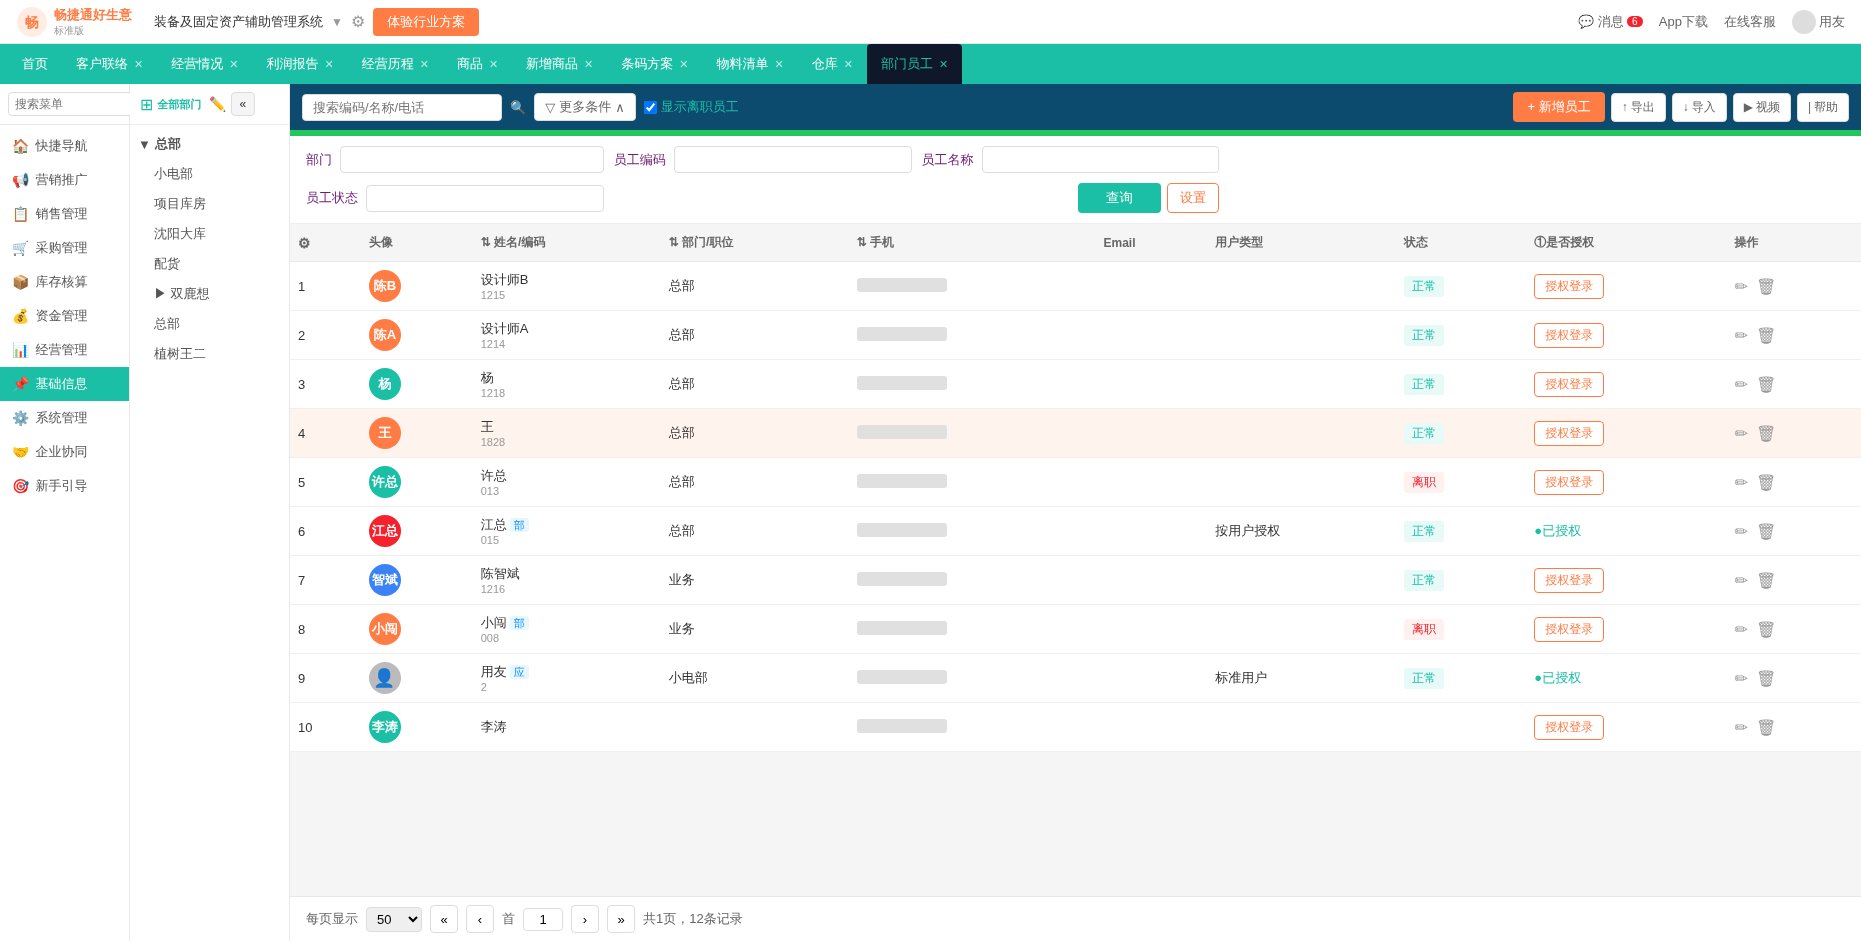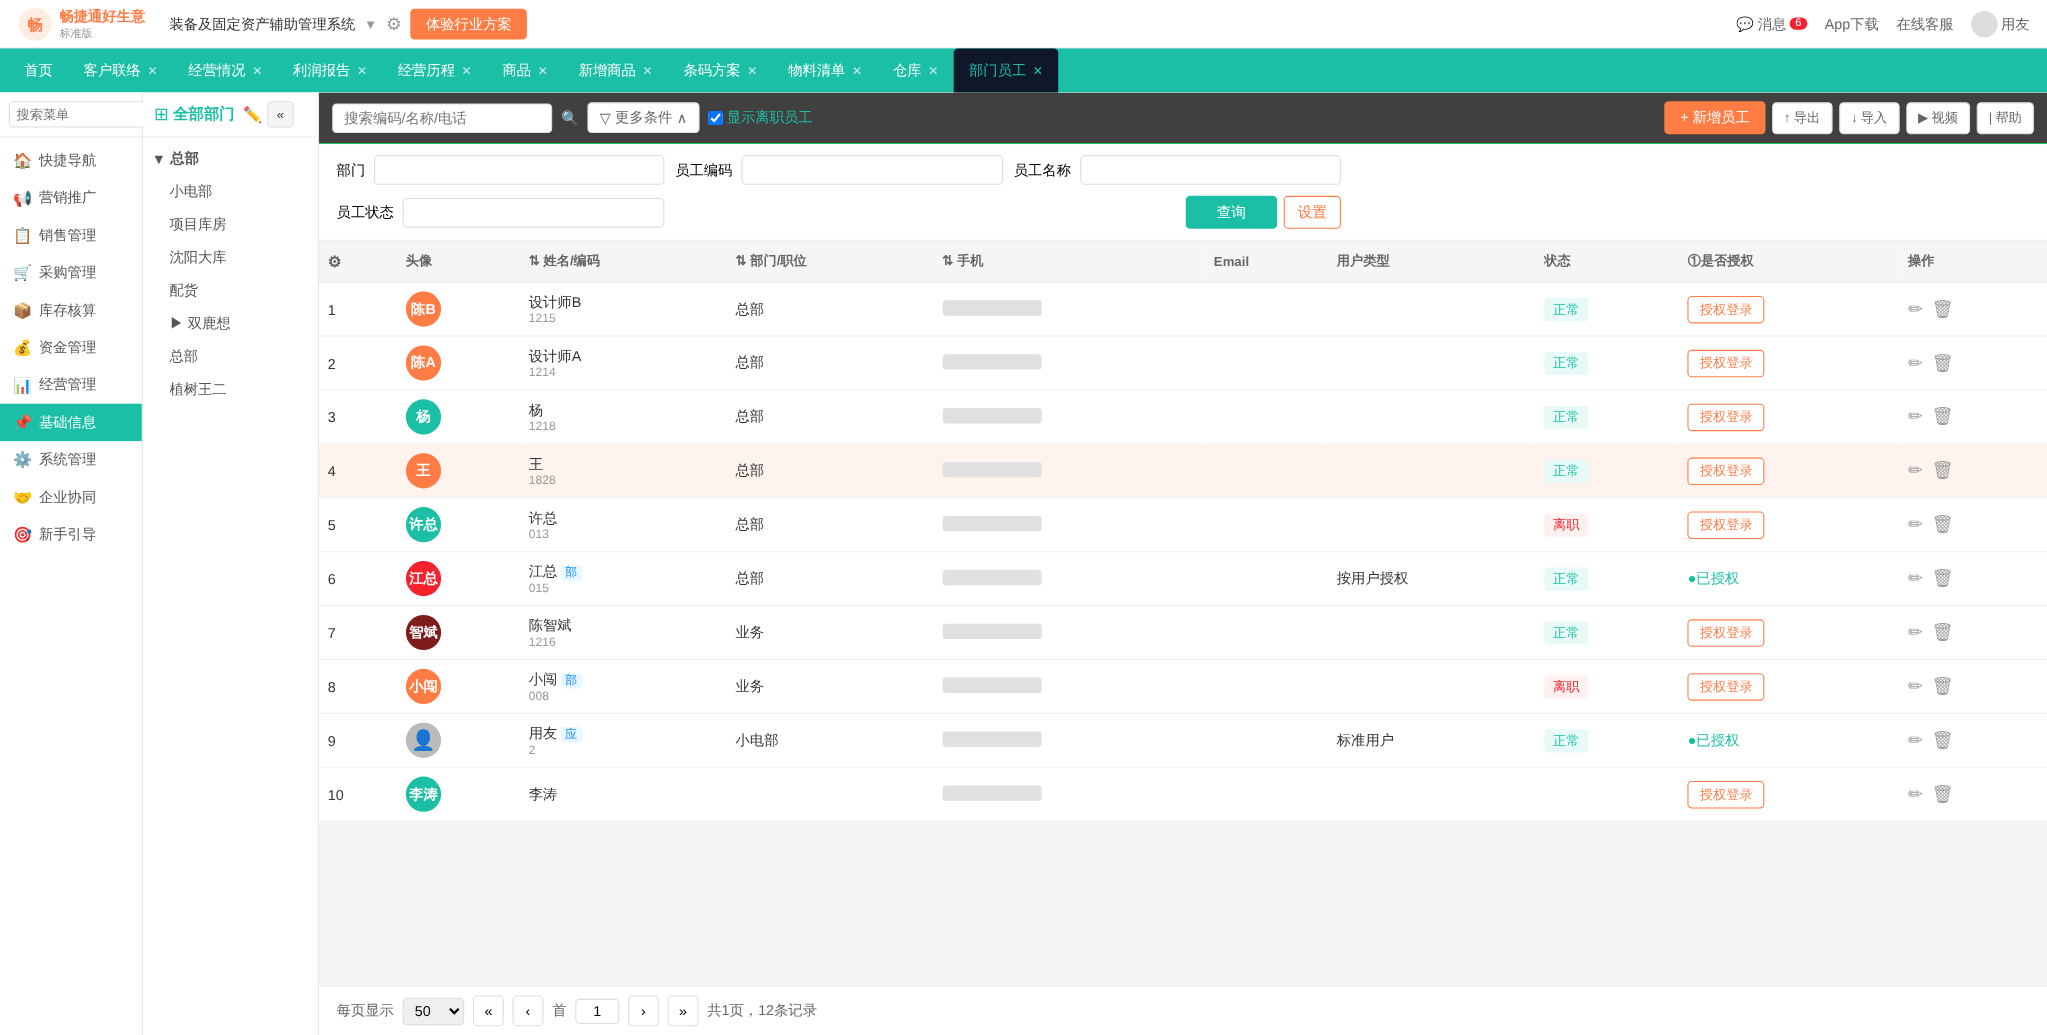--- a/index.html
+++ b/index.html
@@ -49,52 +49,52 @@
 
     
     .dept-panel {
       width: 160px; background: #fff; border-right: 1px solid #e8e8e8;
       display: flex; flex-direction: column;
     }
     .dept-header {
       display: flex; align-items: center; padding: 8px 10px;
       background: #fff; border-bottom: 1px solid #eee; gap: 4px;
     }
-    .dept-title { font-size: 14px; font-weight: bold; color: #1abfa5; text-align: center; }
+    .dept-title { font-size: 11px; font-weight: bold; color: #1abfa5; text-align: center; }
     .dept-tree { flex: 1; overflow-y: auto; padding: 4px 0; }
     .dept-node {
       padding: 6px 10px 6px 16px; cursor: pointer; font-size: 13px; color: #555;
       display: flex; align-items: center; gap: 4px;
     }
     .dept-node.parent { font-weight: bold; padding-left: 8px; }
     .dept-node.child { padding-left: 24px; }
     .collapse-btn { width: 24px; height: 24px; background: #f5f5f5; border: 1px solid #ddd; border-radius: 4px; display: flex; align-items: center; justify-content: center; cursor: pointer; font-size: 12px; }
 
     
     .content-area { flex: 1; display: flex; flex-direction: column; overflow: hidden; }
 
     
     .toolbar {
-      background: #404040; padding: 8px 12px; display: flex; align-items: center;
-      gap: 8px; border-bottom: 1px solid #22c55e;
+      background: #0c4a6e; padding: 8px 12px; display: flex; align-items: center;
+      gap: 8px; border-bottom: 6px solid #22c55e;
     }
     .search-input { border: 1px solid #ddd; border-radius: 4px; padding: 5px 10px; font-size: 13px; width: 200px; }
     .filter-btn { display: flex; align-items: center; gap: 4px; color: #666; cursor: pointer; font-size: 13px; border: 1px solid #ddd; padding: 4px 10px; border-radius: 4px; background: #fff; }
     .show-resigned { display: flex; align-items: center; gap: 4px; color: #1abfa5; cursor: pointer; font-size: 13px; }
     .toolbar-right { margin-left: auto; display: flex; align-items: center; gap: 6px; }
     .btn-add { background: #ff7d45; color: #fff; border: none; border-radius: 4px; padding: 6px 14px; cursor: pointer; font-size: 13px; }
     .btn-outline { background: #fff; color: #666; border: 1px solid #ddd; border-radius: 4px; padding: 5px 10px; cursor: pointer; font-size: 12px; display: flex; align-items: center; gap: 3px; }
 
     
     .filter-row {
       background: #fff; padding: 10px 16px; border-bottom: 1px solid #eee;
       display: grid; grid-template-columns: 1fr 1fr 1fr; gap: 10px;
     }
     .filter-field { display: flex; align-items: center; gap: 8px; }
-    .filter-label { color: #000000; font-size: 13px; white-space: nowrap; }
+    .filter-label { color: #701a75; font-size: 13px; white-space: nowrap; }
     .filter-input { flex: 1; border: 1px solid #ddd; border-radius: 4px; padding: 5px 8px; font-size: 13px; }
     .filter-select { flex: 1; border: 1px solid #ddd; border-radius: 4px; padding: 5px 8px; font-size: 13px; background: #fff; appearance: none; }
     .filter-actions { display: flex; gap: 6px; grid-column: 3; justify-content: flex-end; }
     .btn-search { background: #1abfa5; color: #fff; border: none; border-radius: 4px; padding: 5px 28px; cursor: pointer; }
     .btn-set { background: #fff; color: #ff7d45; border: 1px solid #ff7d45; border-radius: 4px; padding: 5px 12px; cursor: pointer; }
 
     
     .table-wrapper { flex: 1; overflow: auto; }
     table { width: 100%; border-collapse: collapse; background: #fff; }
     thead tr { background: #f5f5f5; }
@@ -550,21 +550,21 @@
     <td>
       <div class="ops">
         <span class="op-icon" title="编辑">✏</span>
         <span class="op-icon" title="删除">🗑</span>
       </div>
     </td>
   </tr>
               <tr>
     <td>7</td>
     <td>
-      <div class="avatar" style="background:#7f1d1d;">
+      <div class="avatar" style="background:#3b82f6;">
                     <span>智斌</span>
                   </div>
     </td>
     <td>
       <div class="name-code">
         <span class="name">陈智斌</span>
         <span class="code">1216</span>
       </div>
     </td>
     <td>业务</td>

